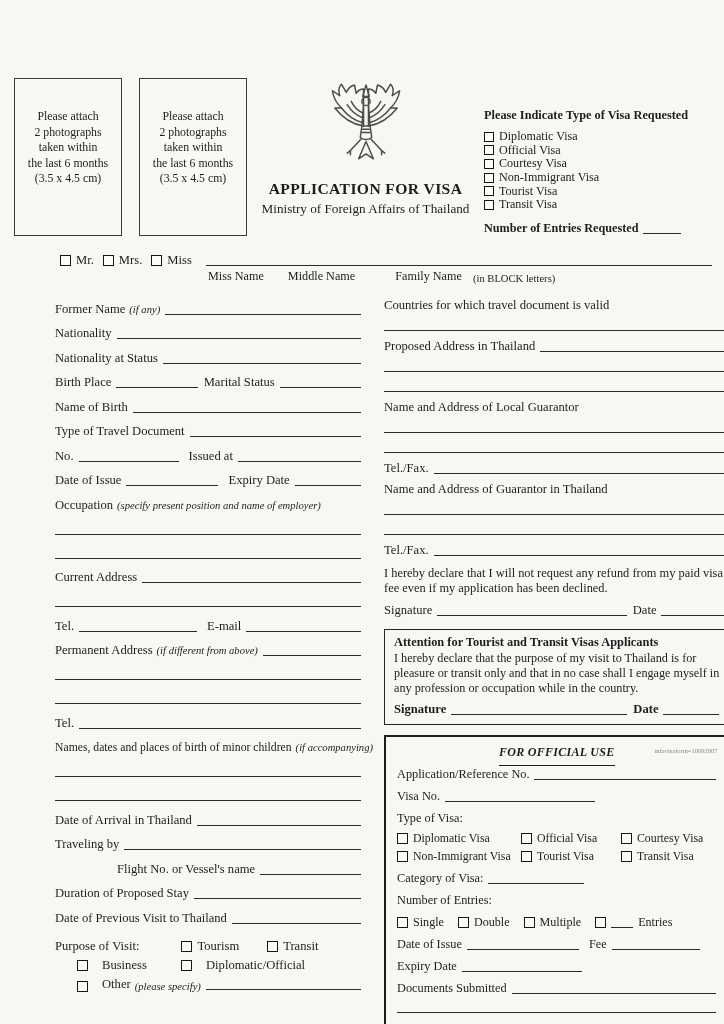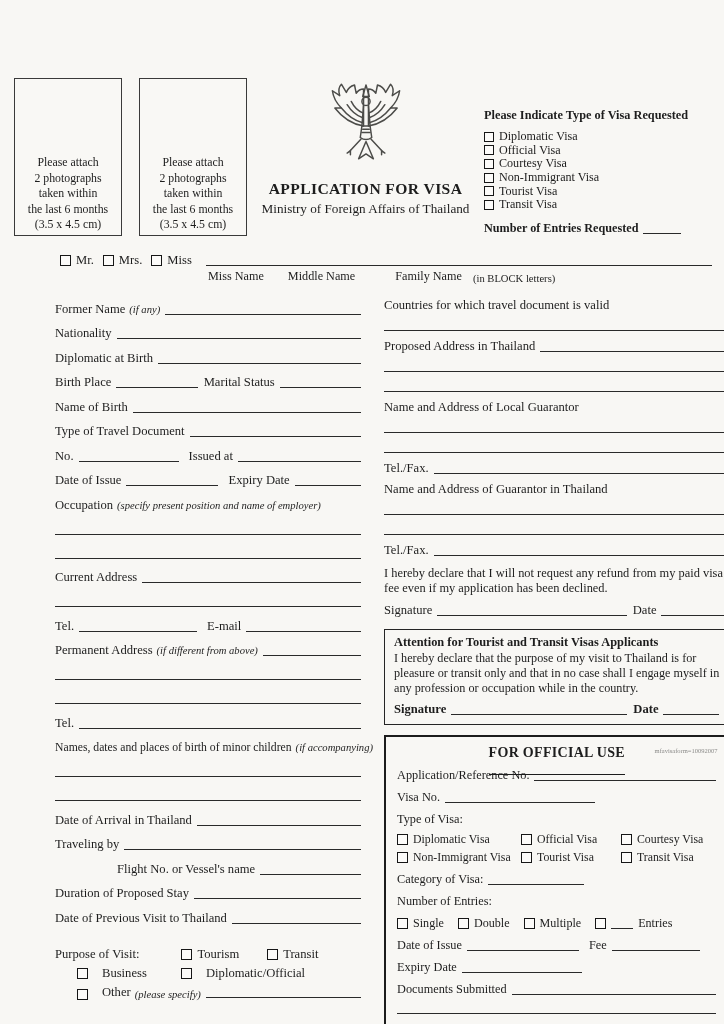--- a/index.html
+++ b/index.html
@@ -7,21 +7,21 @@
   .page {
     position:relative; width:724px; height:1024px; margin:0 auto;
     background:#f8f7f4; color:#1d1d1d; overflow:hidden;
     font-family:"Liberation Serif","DejaVu Serif",serif; font-size:12.6px;
   }
   
   .header { display:flex; align-items:flex-start; padding:78px 12px 0 14px; }
   .photo-box {
     flex:none; width:108px; height:158px; border:1.5px solid #3a3a3a;
     background:#f9f8f5; text-align:center; font-size:11.8px; line-height:15.6px;
-    padding-top:76px; white-space:pre-line;
+    padding-top:30px; white-space:pre-line;
   }
   .photo-box + .photo-box { margin-left:17px; }
   .center-block { flex:1; text-align:center; margin-top:4px; }
   .app-title { font-weight:bold; font-size:15.6px; letter-spacing:.4px; margin-top:6px; }
   .app-subtitle { font-size:13.2px; margin-top:3px; }
   .visa-req { flex:none; width:228px; margin-top:30px; }
   .vr-head { font-weight:bold; font-size:12.3px; margin-bottom:7px; }
   .vr-row { display:flex; align-items:center; height:13.6px; font-size:12.1px; }
   .vr-entries { display:flex; align-items:flex-end; font-weight:bold; font-size:12.2px; margin-top:9px; }
   
@@ -42,30 +42,30 @@
   .f { display:flex; align-items:flex-end; margin-top:9.5px; line-height:15px; white-space:nowrap; }
   .col-right .f { margin-top:6px; line-height:15px; }
   .lo { display:flex; margin-top:21px; }
   .col-right .lo { margin-top:17px; }
   .it { font-style:italic; font-size:10.6px; margin-left:4px; }
   .gap6 { margin-left:6px;text-align:center; } .gap10 { margin-left:10px; }
   .indent { margin-left:62px; }
   .small-f { font-size:11.7px; }
   .para { margin-top:8px; font-size:12.4px; line-height:15.4px; white-space:normal; }
   .p-row { display:flex; align-items:center; margin-top:4px; }
-  .p-first { margin-top:21px; }
+  .p-first { margin-top:13px; }
   .p-ind { margin-left:22px; }
   
   .attention-box { border:1.6px solid #252525; margin-top:11px; padding:5px 9px 7px; }
   .att-head { font-weight:bold; font-size:12.4px; }
   .att-body { font-size:12.2px; line-height:15.2px; margin-top:1px; }
   .att-sig { display:flex; align-items:flex-end; font-weight:bold; margin-top:6px; white-space:nowrap; }
   .official-box { border:2px solid #1c1c1c; margin-top:10px; padding:6px 11px 10px; position:relative; }
   .ofu-title-row { text-align:center; margin-top:2px; }
-  .ofu-title { font-weight:bold; font-size:14px; border-bottom:1.6px solid #1c1c1c; padding-bottom:14px; letter-spacing:.3px; }
+  .ofu-title { font-weight:bold; font-size:12px; border-bottom:1.6px solid #1c1c1c; padding-bottom:6px; letter-spacing:.3px;font-style:italic; }
   .ofu-code { position:absolute; right:10px; top:10px; font-size:6.5px; color:#8a8a88; }
   .official-box .f { margin-top:7px; font-size:12.3px; }
   .official-box .lo { margin-top:16px; }
   .type-grid { display:grid; grid-template-columns:124px 100px 1fr; row-gap:3px; margin-top:5px; font-size:11.8px; }
   .tg-cell { display:flex; align-items:center; white-space:nowrap; }
   .entries-row { display:flex; align-items:center; margin-top:7px; font-size:12.1px; white-space:nowrap; }
   .entries-row .eopt { display:flex; align-items:center; margin-right:14px; }
   .mini-line { width:22px; border-bottom:1.2px solid #2a2a2a; margin:0 5px 2px 0; align-self:flex-end; height:1px; }
 </style>
 </head>
@@ -161,21 +161,21 @@
       <div class="f">
           <span>Former Name</span>
           <span class="it">(if any)</span>
           <span class="line"></span>
         </div>
       <div class="f">
           <span>Nationality</span>
           <span class="line"></span>
         </div>
       <div class="f">
-          <span>Diplomatic at Birth</span>
+          <span>Nationality at Status</span>
           <span class="line"></span>
         </div>
       <div class="f">
           <span>Birth Place</span>
           <span class="line"></span>
           <span class="gap6">Marital Status</span>
           <span class="line"></span>
         </div>
       <div class="f">
           <span>Name of Birth</span>

